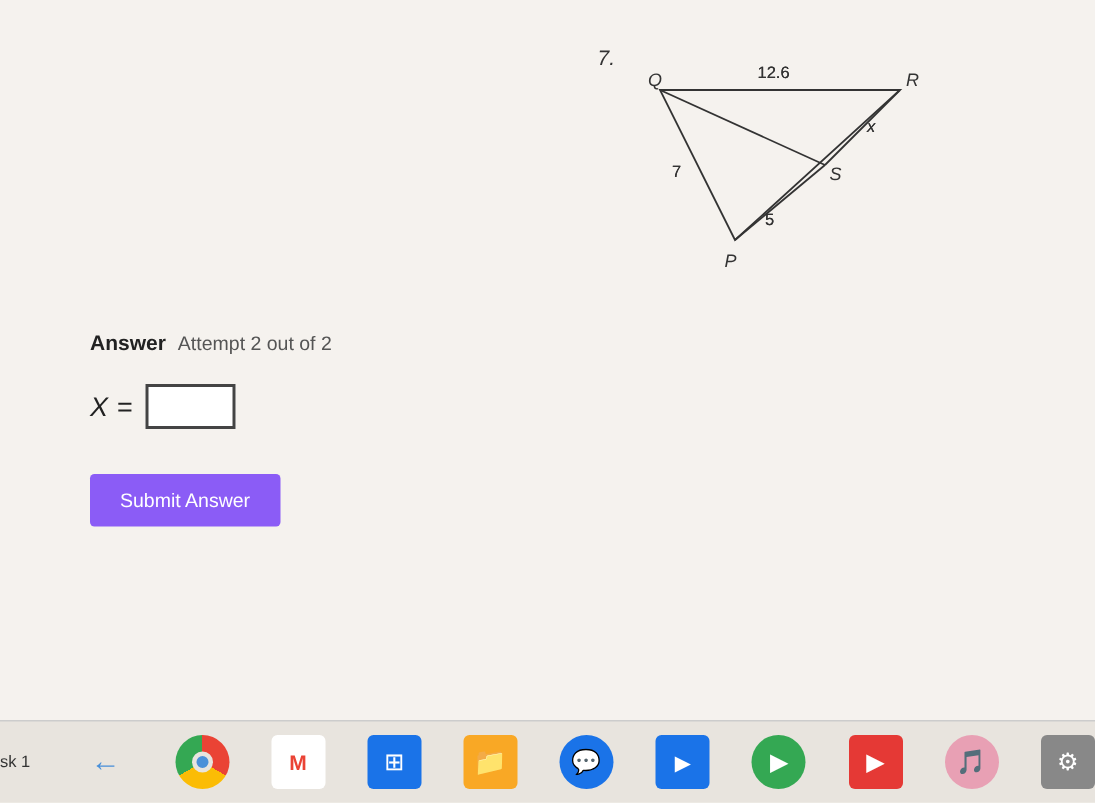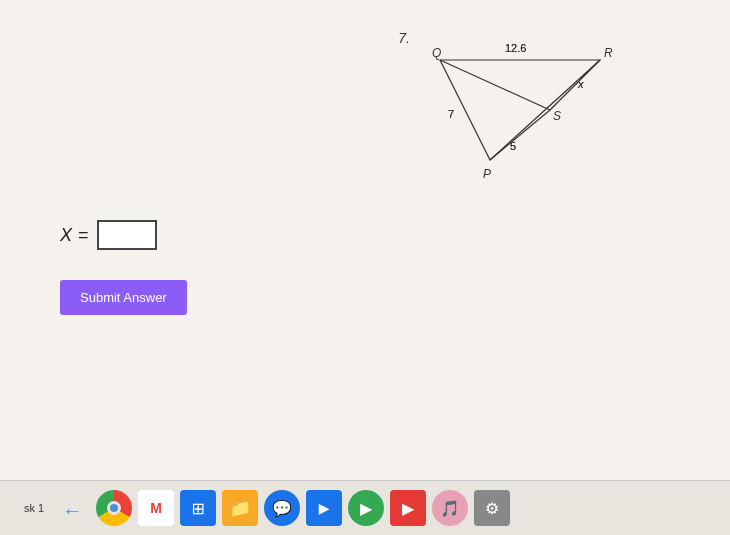--- a/index.html
+++ b/index.html
@@ -108,23 +108,24 @@
     
     .taskbar {
       position: absolute;
       bottom: 0;
       left: 0;
       width: 730px;
       height: 55px;
       background-color: #e8e4de;
       display: flex;
       align-items: center;
-      padding: 0 24px;
+      padding: 0 0;
       gap: 6px;
       border-top: 1px solid #ccc;
+      justify-content: space-between;
     }
 
     .taskbar-icon {
       width: 36px;
       height: 36px;
       border-radius: 50%;
       display: flex;
       align-items: center;
       justify-content: center;
       font-size: 18px;
@@ -176,20 +177,24 @@
       <text x="168" y="58" font-size="11" font-style="italic" fill="#333">x</text>
 
       <text x="95" y="22" font-size="11" fill="#333">12.6</text>
       <text x="38" y="88" font-size="11" fill="#333">7</text>
       <text x="100" y="120" font-size="11" fill="#333">5</text>
       <text x="168" y="58" font-size="11" font-style="italic" fill="#333">x</text>
     </svg>
   </div>
 
   <div class="answer-section">
+    <div class="answer-label">
+      <span class="answer-bold">Answer</span>
+      <span class="attempt-text">Attempt 2 out of 2</span>
+    </div>
 
     <div class="x-input-row">
       <span class="x-label">X</span>
       <span class="equals-sign">=</span>
       <input type="text" class="x-input" style="">
     </div>
 
     <button class="submit-btn">Submit Answer</button>
   </div>
 

